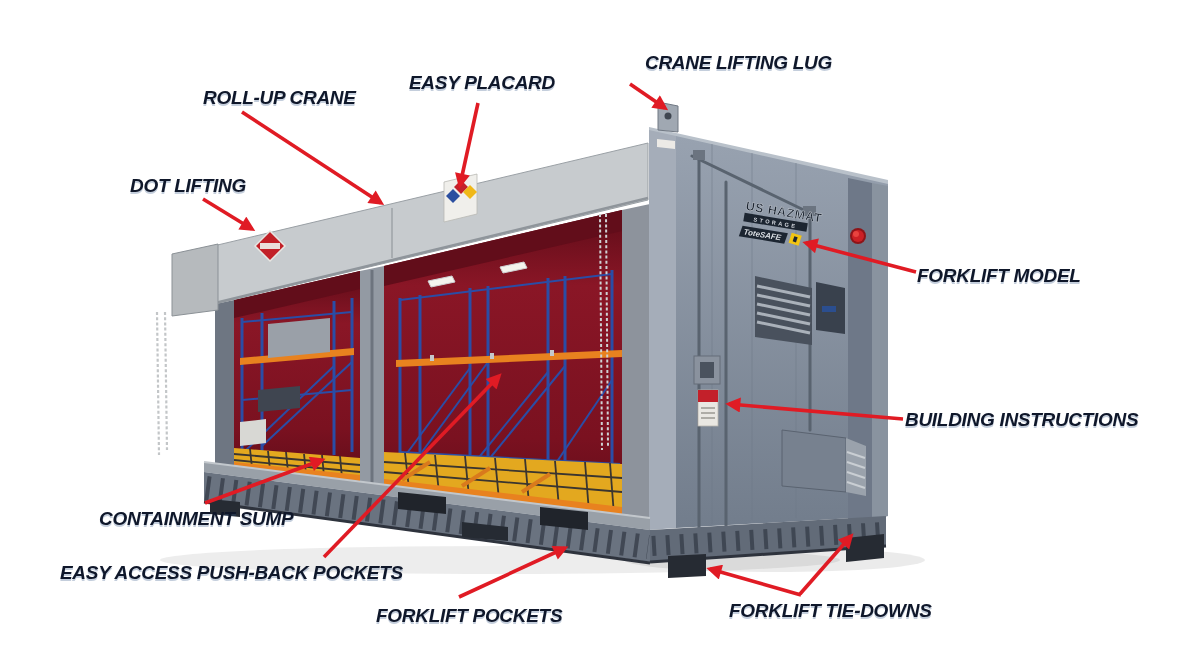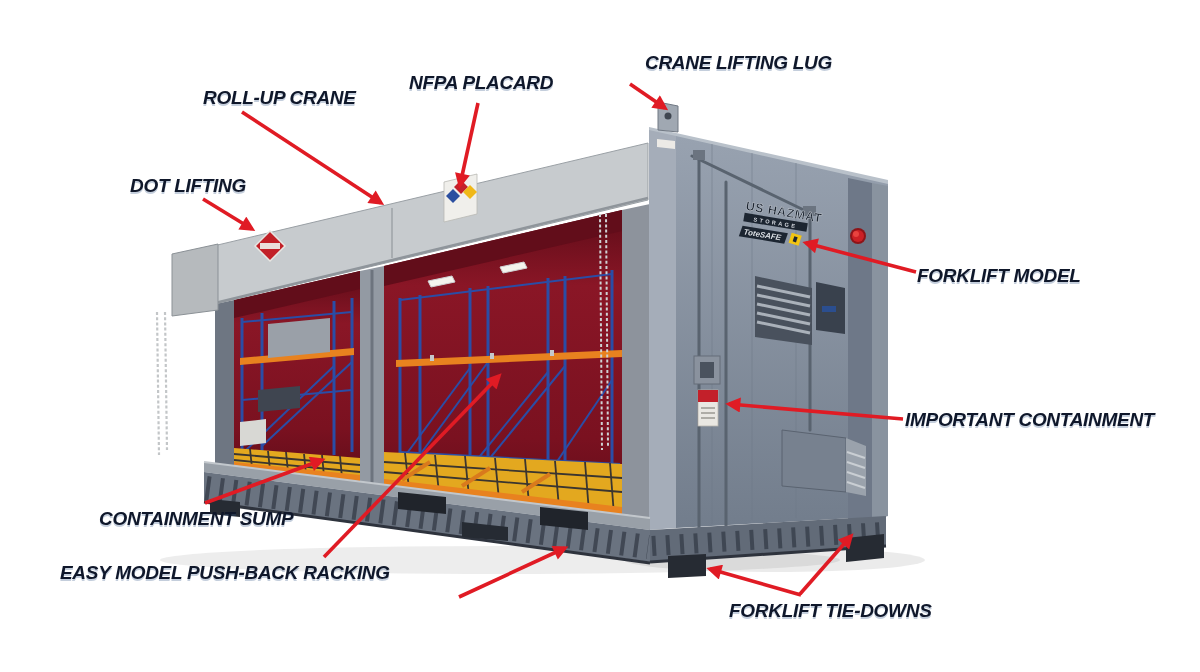--- a/index.html
+++ b/index.html
@@ -267,22 +267,23 @@
     <line x1="903" y1="419" x2="729" y2="404" marker-end="url(#ah)"></line>
     <line x1="205" y1="503" x2="322" y2="460" marker-end="url(#ah)"></line>
     <line x1="324" y1="557" x2="499" y2="376" marker-end="url(#ah)"></line>
     <line x1="459" y1="597" x2="565" y2="548" marker-end="url(#ah)"></line>
     <line x1="801" y1="595" x2="710" y2="569" marker-end="url(#ah)"></line>
     <line x1="800" y1="594" x2="851" y2="536" marker-end="url(#ah)"></line>
   </g>
 </svg>
 
 <div class="callout" style="left:203px;top:88px">ROLL-UP CRANE</div>
-<div class="callout" style="left:409px;top:73px">NFPA PLACARD</div>
+<div class="callout" style="left:409px;top:73px">EASY PLACARD</div>
 <div class="callout" style="left:645px;top:53px">CRANE LIFTING LUG</div>
 <div class="callout" style="left:130px;top:176px">DOT LIFTING</div>
 <div class="callout" style="left:917px;top:266px">FORKLIFT MODEL</div>
-<div class="callout" style="left:905px;top:410px">IMPORTANT CONTAINMENT</div>
+<div class="callout" style="left:905px;top:410px">BUILDING INSTRUCTIONS</div>
 <div class="callout" style="left:99px;top:509px">CONTAINMENT SUMP</div>
-<div class="callout" style="left:60px;top:563px">EASY MODEL PUSH-BACK RACKING</div>
+<div class="callout" style="left:60px;top:563px">EASY ACCESS PUSH-BACK POCKETS</div>
+<div class="callout" style="left:376px;top:606px">FORKLIFT POCKETS</div>
 <div class="callout" style="left:729px;top:601px">FORKLIFT TIE-DOWNS</div>
 
 </div>
 
 </body></html>

